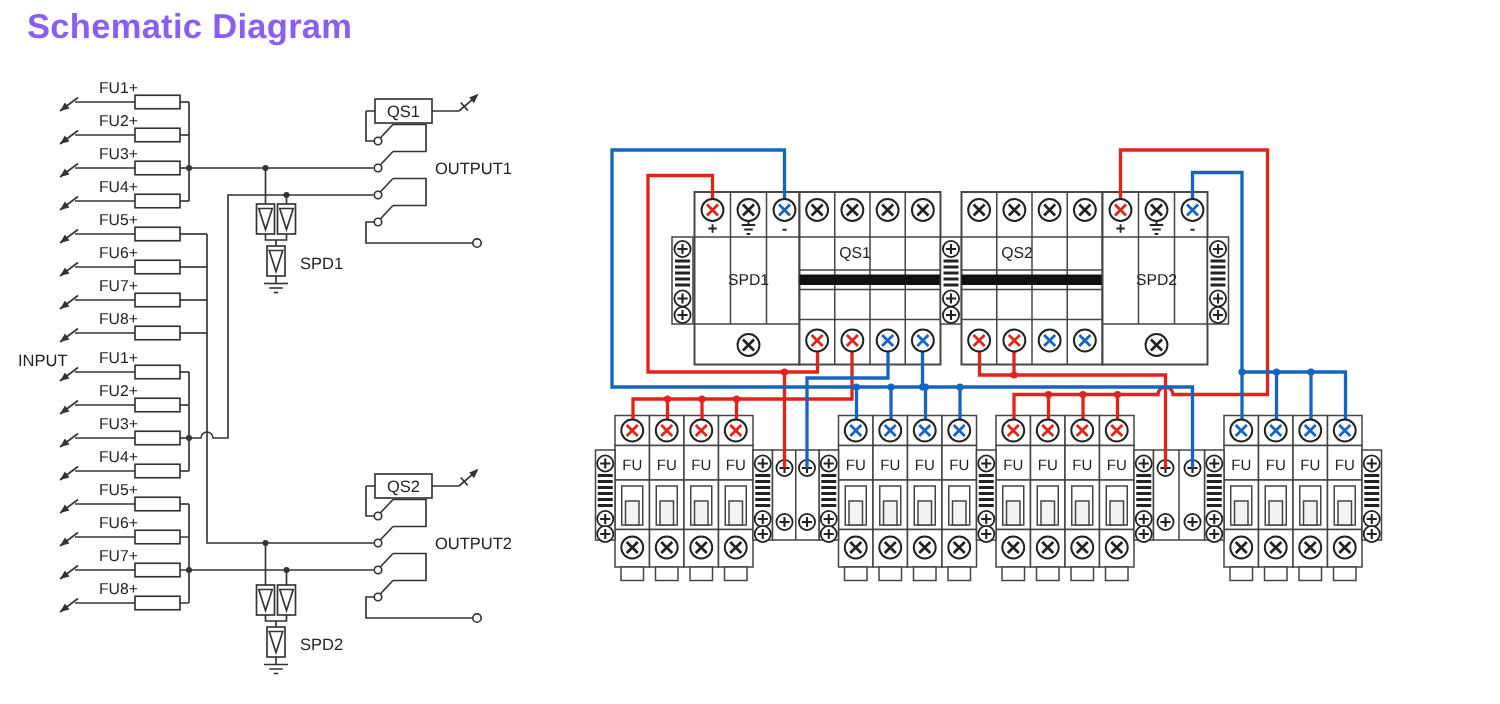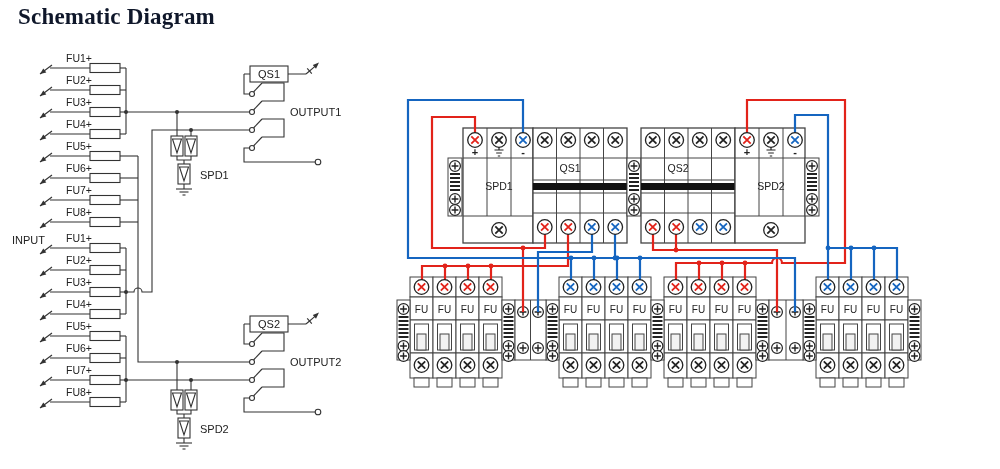--- a/index.html
+++ b/index.html
@@ -6,21 +6,21 @@
   #canvas{position:relative;width:1000px;height:469px;background:#fff;overflow:hidden;
           font-family:"Liberation Sans",sans-serif;}
   #page-title{position:absolute;left:18px;top:4px;margin:0;font-size:23px;font-weight:bold;
           letter-spacing:.2px;}
   svg text{font-family:"Liberation Sans",sans-serif;fill:#222;}
 </style>
 </head>
 <body>
 
 <div id="canvas">
-  <h1 id="page-title" style="color: #0f172a; font-family: Liberation Serif, serif;">Schematic Diagram</h1>
+  <h1 id="page-title" style="color: #8b5cf6;">Schematic Diagram</h1>
 
   <svg id="diagram" width="1000" height="469" viewBox="0 0 1000 469">
 
     <g id="left-schem" stroke="#333" stroke-width="1.1" fill="none">
 
       <g id="left-fuses-top">
           <g stroke="#333" stroke-width="1.1" fill="none">
             <path d="M50,68 H90"></path>
             <path d="M40,74 L52,65"></path>
             <polygon points="40,74 46.3,72.4 43.3,68.4" fill="#333" stroke="none"></polygon>

